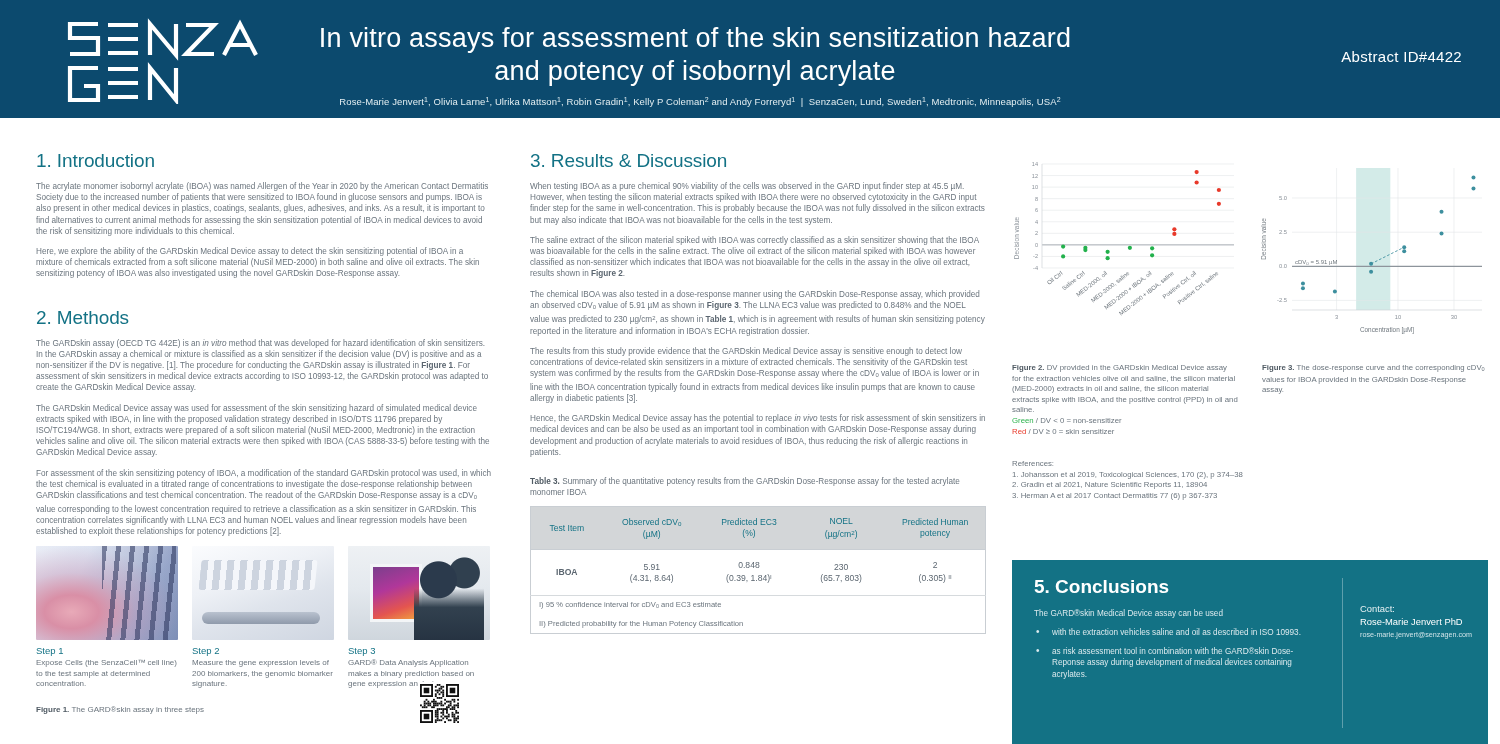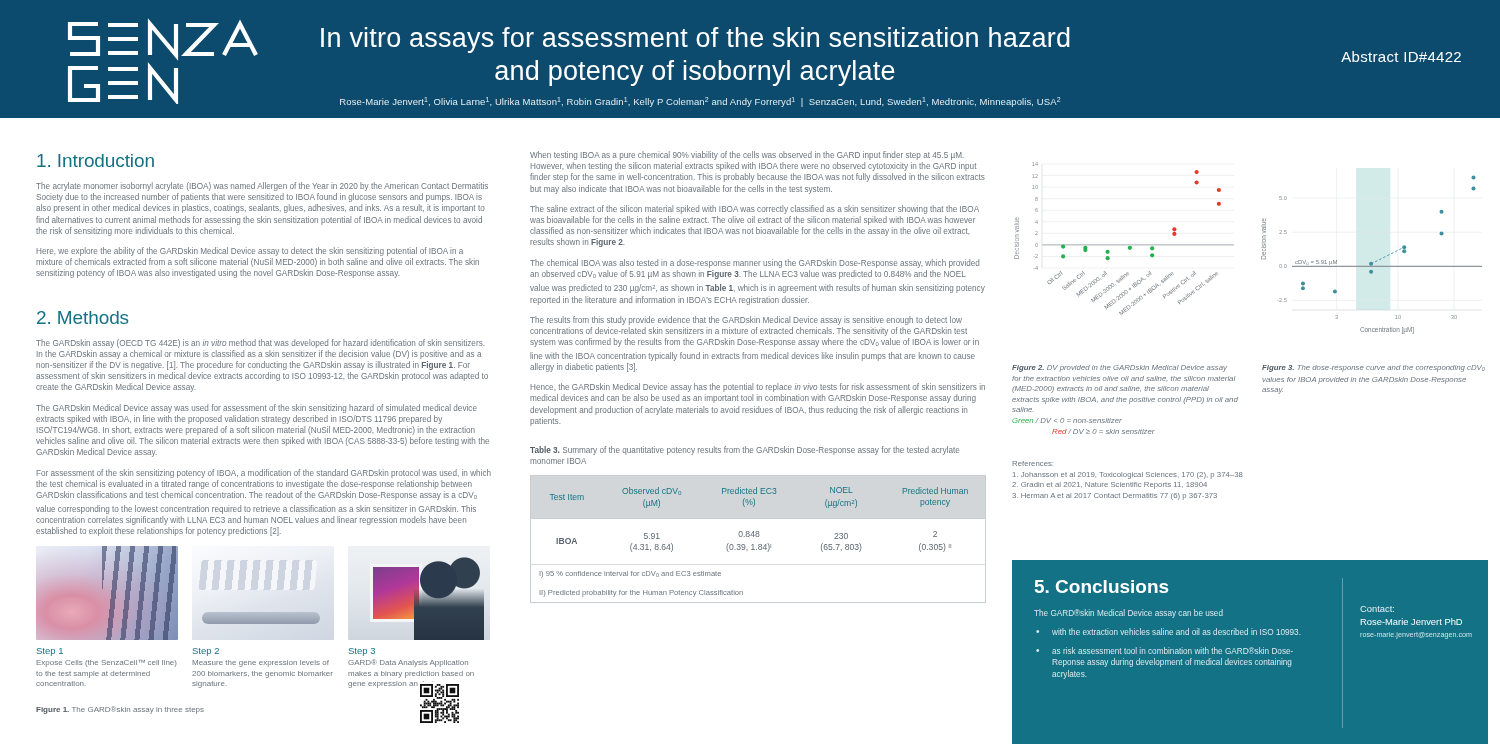--- a/index.html
+++ b/index.html
@@ -114,27 +114,27 @@
     font-size:7.6px; line-height:10px; color:#6a747d; text-align:left;
     padding:4px 8px; border-top:1px solid #d6dadd; background:#fff;
   }
   sub { font-size:.72em; vertical-align:-.22em; }
   sup { font-size:.72em; vertical-align:.38em; }
 
   
   .charts { display:flex; gap:8px; }
   .chart2-wrap { width:230px; height:205px; position:relative; }
   .chart3-wrap { width:238px; height:205px; position:relative; }
-  .fig-caps { display:flex; gap:24px; margin-top:8px;font-style:italic; }
+  .fig-caps { display:flex; gap:24px; margin-top:8px; }
   .fig-cap { font-size:7.8px; line-height:10.6px; color:#6a747d; }
   .fig-cap b { color:#4f5a63; }
   .cap-a { width:228px; }
   .cap-b { width:228px; }
   .legend-green { color:#2bb24c; }
-  .legend-red { color:#e8392a;margin-left:40px; }
+  .legend-red { color:#e8392a; }
 
   .refs { font-size:7.8px; line-height:10.6px; color:#6a747d; margin-top:22px; }
 
   
   .concl {
     position:absolute; left:1012px; top:560px; width:476px; height:184px;
     background:#137285; color:#ffffff;
   }
   .concl-inner { padding:16px 18px 10px 22px; width:310px; }
   .concl h2 { font-size:19px; font-weight:bold; color:#ffffff; margin-bottom:10px; }
@@ -223,20 +223,21 @@
         <div class="step-text">GARD® Data Analysis Application makes a binary prediction based on gene expression analysis.</div>
       </div>
     </div>
 
     <div class="fig1-cap">
       <b>Figure 1.</b><span> The GARD®skin assay in three steps</span>
     </div>
   </div>
 
   <div class="col col-2">
+    <h2 class="sec">3. Results &amp; Discussion</h2>
     <p class="body">When testing IBOA as a pure chemical 90% viability of the cells was observed in the GARD input finder step at 45.5 µM. However, when testing the silicon material extracts spiked with IBOA there were no observed cytotoxicity in the GARD input finder step for the same in well-concentration. This is probably because the IBOA was not fully dissolved in the silicon extracts but may also indicate that IBOA was not bioavailable for the cells in the test system.</p>
     <p class="body">The saline extract of the silicon material spiked with IBOA was correctly classified as a skin sensitizer showing that the IBOA was bioavailable for the cells in the saline extract. The olive oil extract of the silicon material spiked with IBOA was however classified as non-sensitizer which indicates that IBOA was not bioavailable for the cells in the assay in the olive oil extract, results shown in <b>Figure 2</b>.</p>
     <p class="body">The chemical IBOA was also tested in a dose-response manner using the GARDskin Dose-Response assay, which provided an observed cDV<sub>0</sub> value of 5.91 µM as shown in <b>Figure 3</b>. The LLNA EC3 value was predicted to 0.848% and the NOEL value was predicted to 230 µg/cm<sup>2</sup>, as shown in <b>Table 1</b>, which is in agreement with results of human skin sensitizing potency reported in the literature and information in IBOA's ECHA registration dossier.</p>
     <p class="body">The results from this study provide evidence that the GARDskin Medical Device assay is sensitive enough to detect low concentrations of device-related skin sensitizers in a mixture of extracted chemicals. The sensitivity of the GARDskin test system was confirmed by the results from the GARDskin Dose-Response assay where the cDV<sub>0</sub> value of IBOA is lower or in line with the IBOA concentration typically found in extracts from medical devices like insulin pumps that are known to cause allergy in diabetic patients [3].</p>
     <p class="body">Hence, the GARDskin Medical Device assay has the potential to replace <i>in vivo</i> tests for risk assessment of skin sensitizers in medical devices and can be also be used as an important tool in combination with GARDskin Dose-Response assay during development and production of acrylate materials to avoid residues of IBOA, thus reducing the risk of allergic reactions in patients.</p>
 
     <div class="table-cap">
       <b>Table 3.</b><span> Summary of the quantitative potency results from the GARDskin Dose-Response assay for the tested acrylate monomer IBOA</span>
     </div>
 

